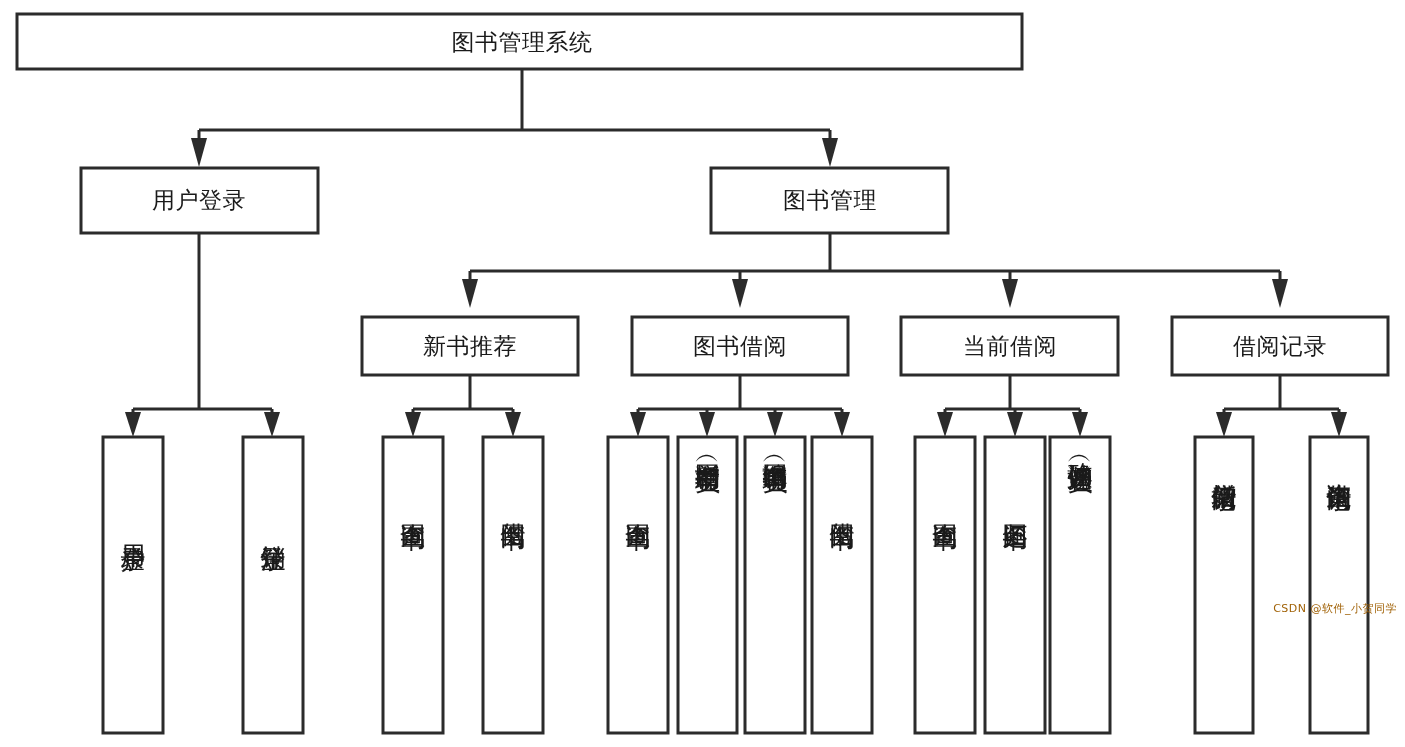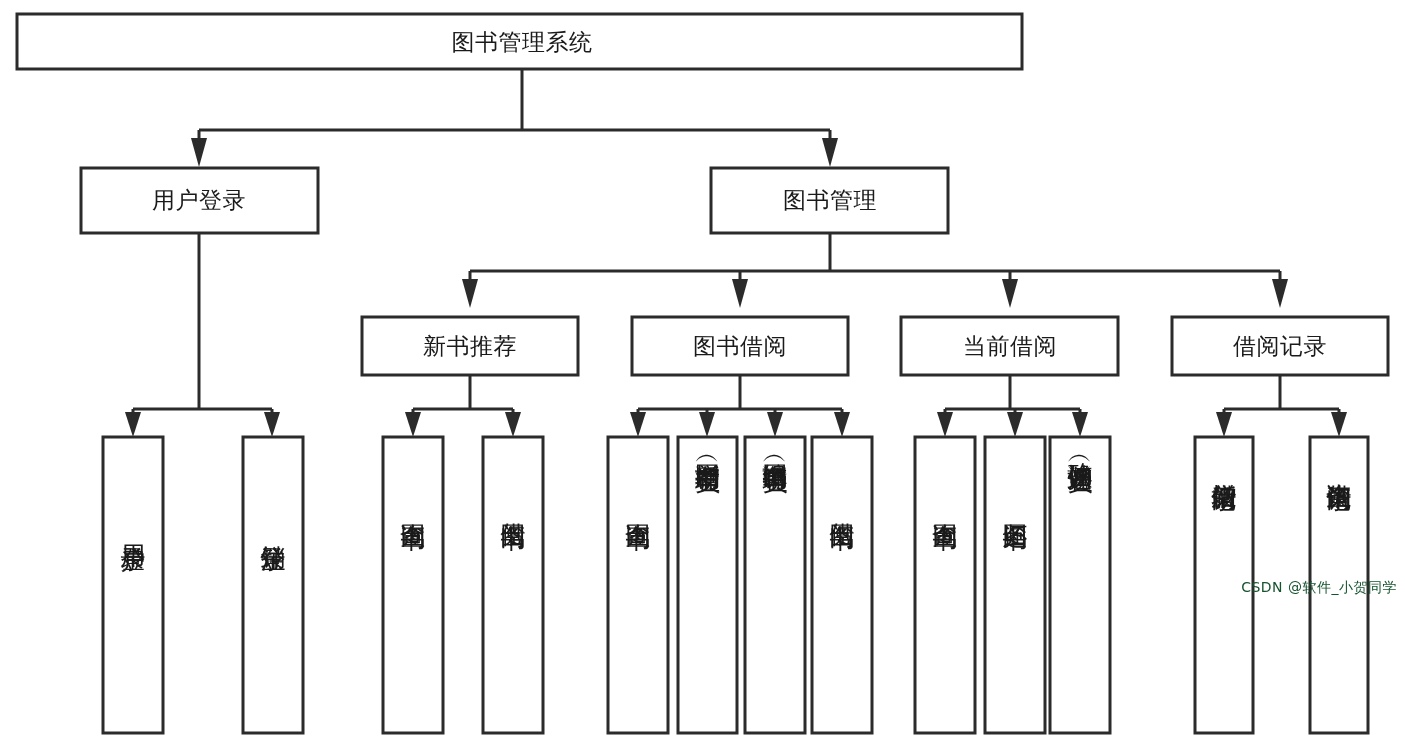--- a/index.html
+++ b/index.html
@@ -64,24 +64,24 @@
     font-family: "DejaVu Sans", "Liberation Sans", sans-serif;
     font-size: 25px;
     line-height: 1.08;
     color: #1a1a1a;
     white-space: nowrap;
     letter-spacing: 1px;
   }
   .watermark {
     position: absolute;
     right: 8px;
-    bottom: 19px;
-    font-family: "DejaVu Sans", "Liberation Sans", sans-serif;
-    font-size: 14px;
-    color: #14532d;
+    bottom: 0;
+    font-family: "DejaVu Sans", "Liberation Sans", sans-serif;
+    font-size: 11px;
+    color: #a16207;
     white-space: nowrap;
     letter-spacing: 0.5px;
   }
 </style>
 </head>
 <body>
 
 <div id="diagram-root">
 
   <svg class="flow" viewBox="0 0 1405 747" xmlns="http://www.w3.org/2000/svg">

